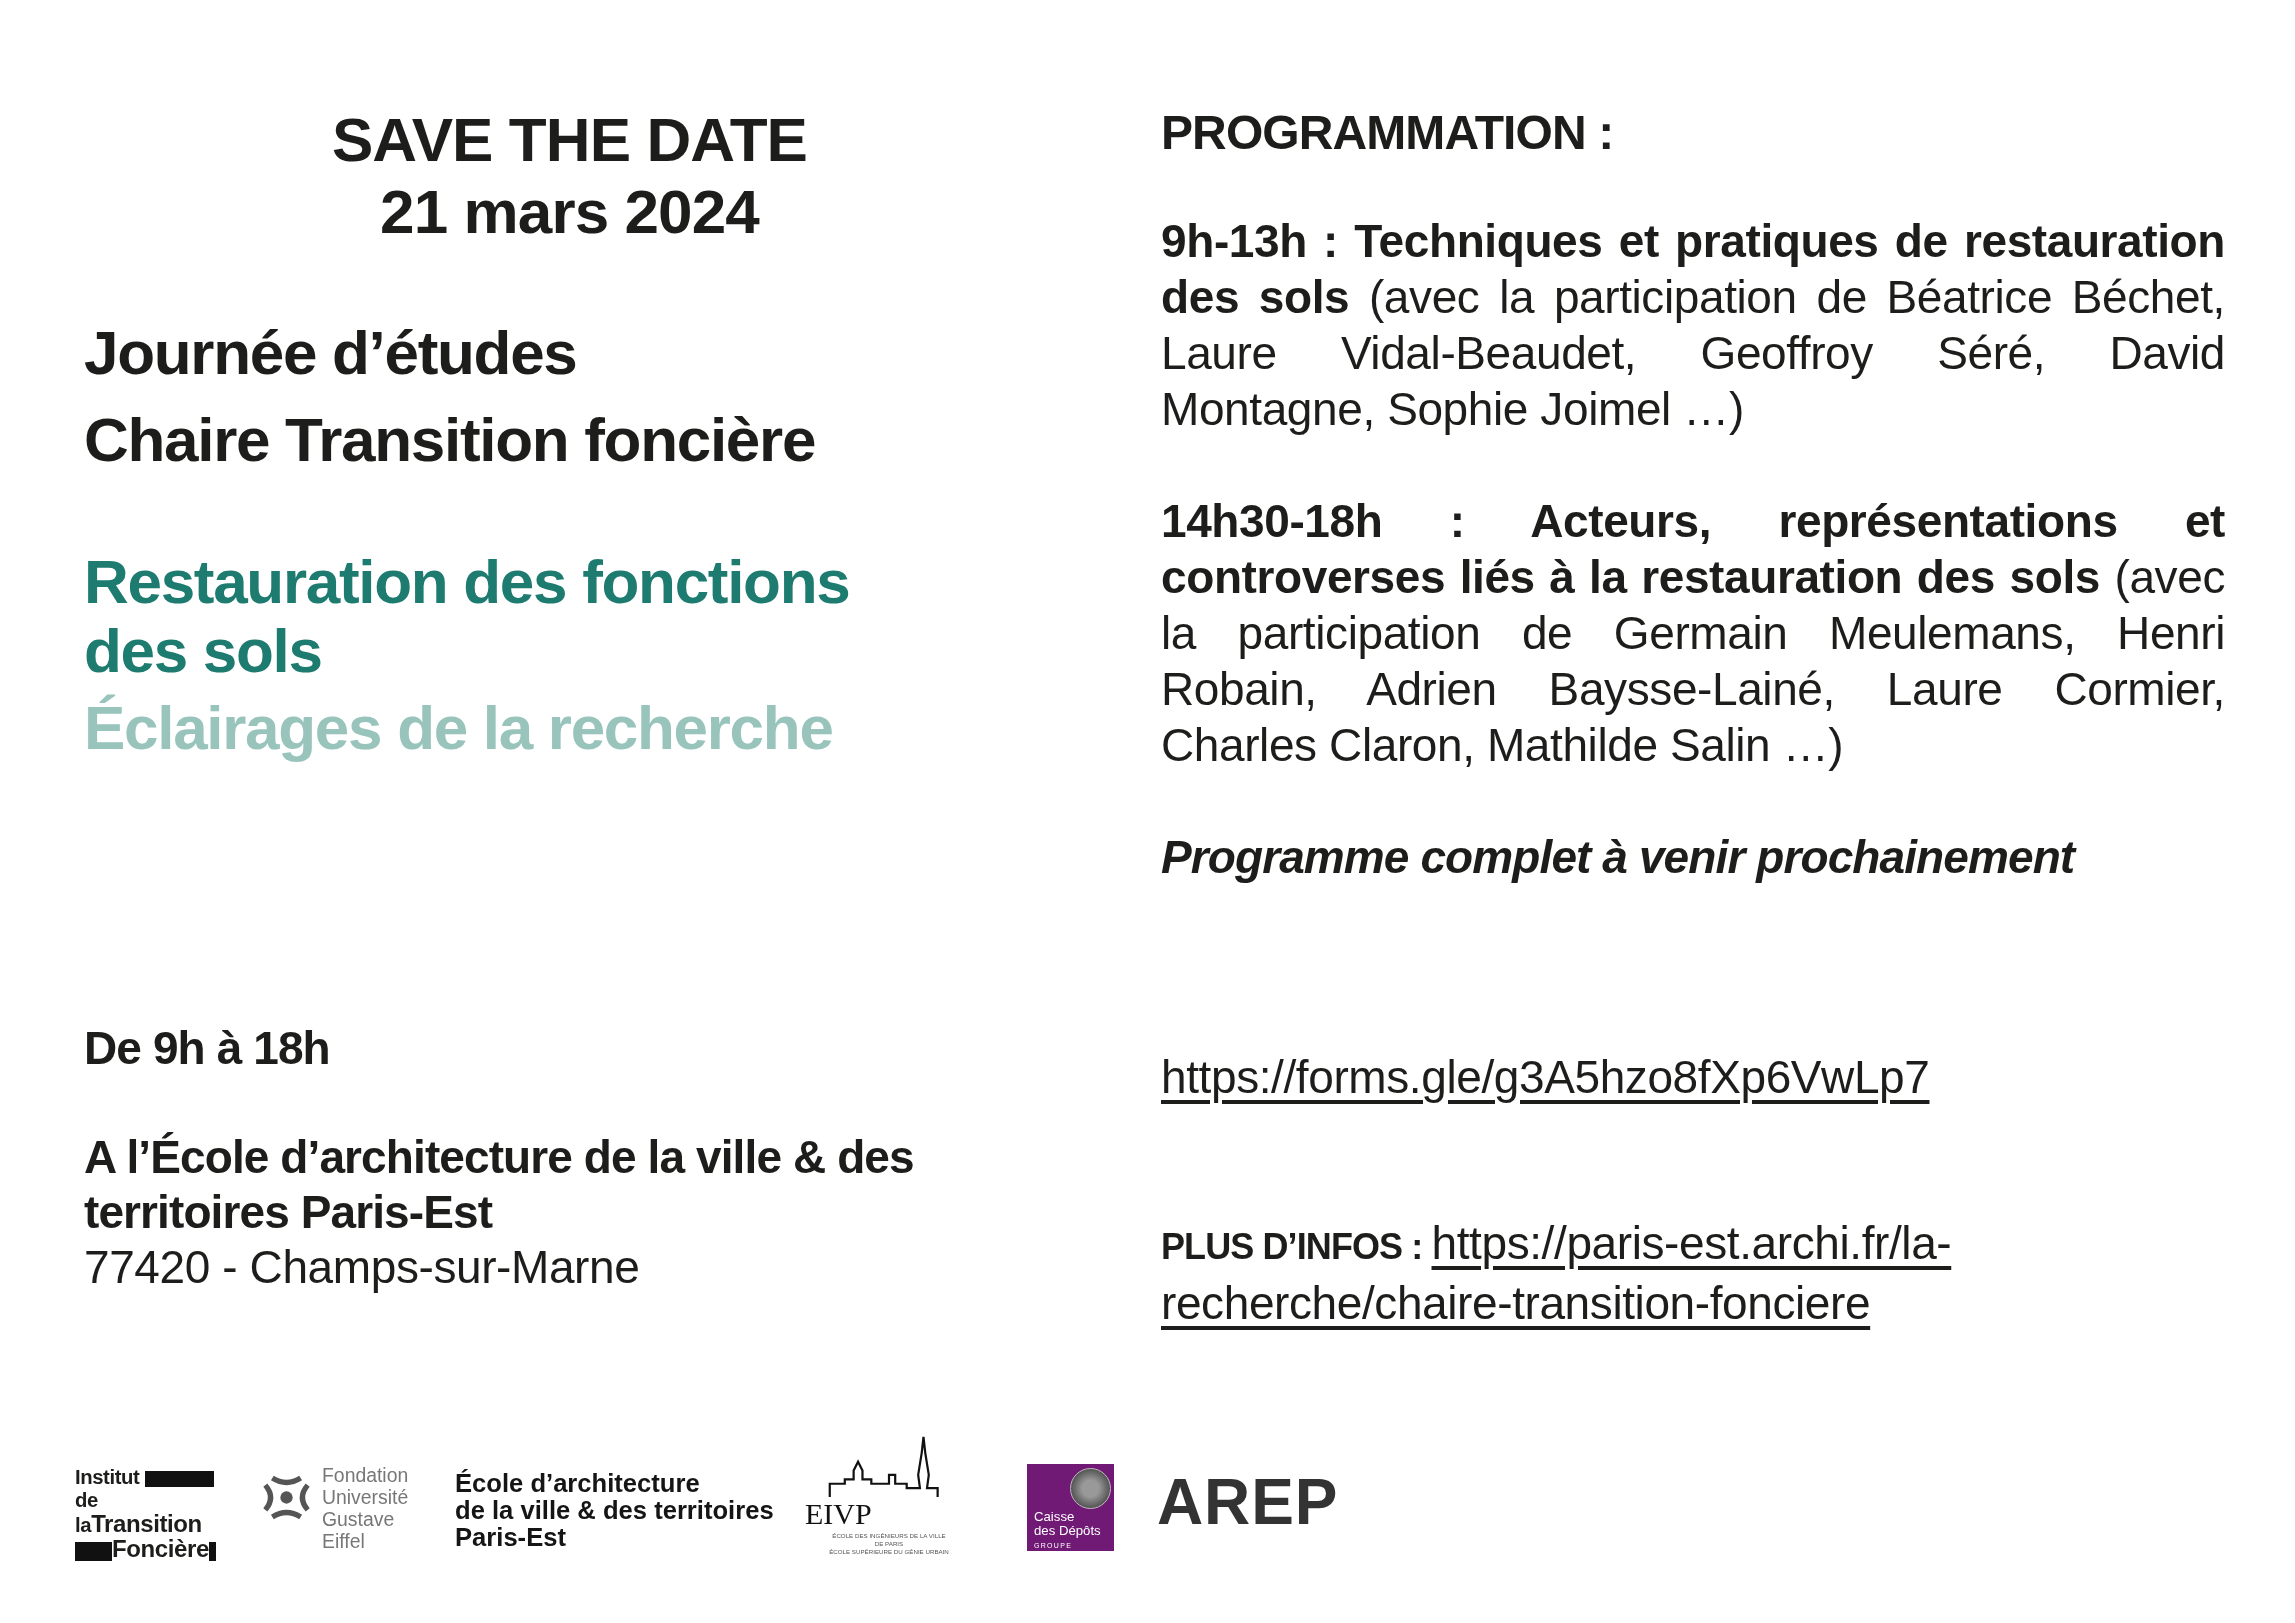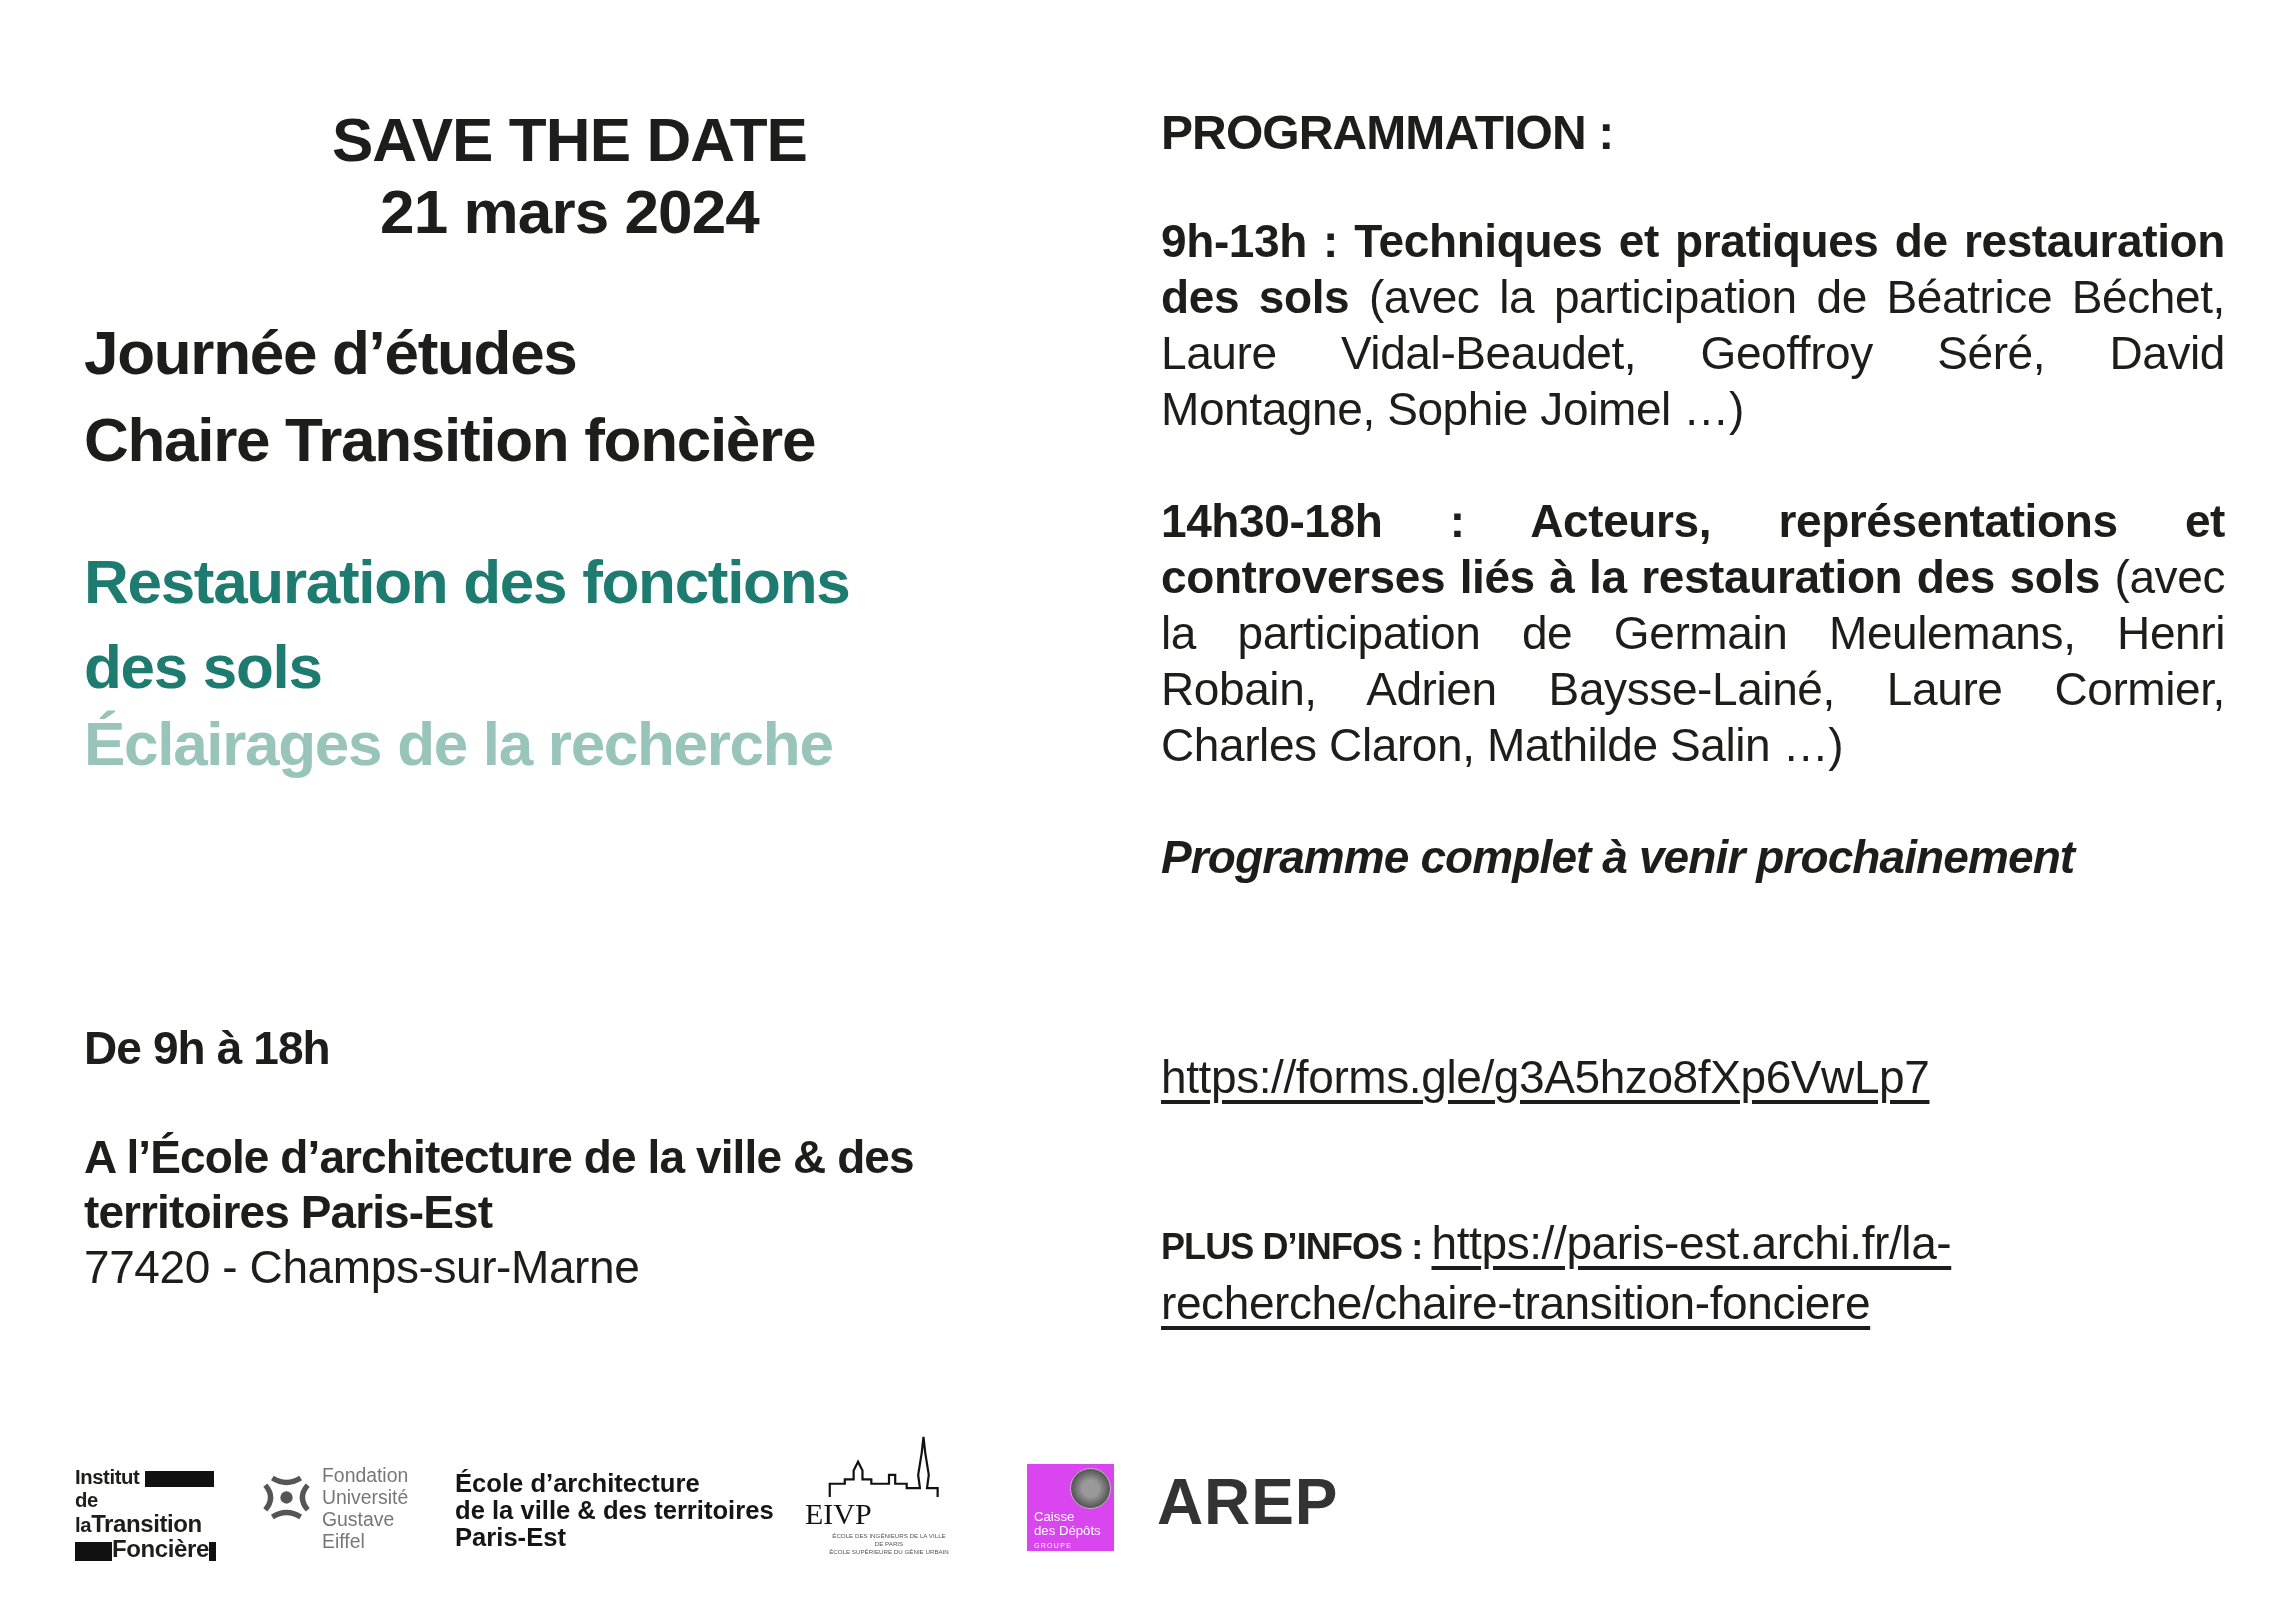--- a/index.html
+++ b/index.html
@@ -36,36 +36,36 @@
   
   .logo { position:absolute; top:1448px; }
   #logo-itf { left:75px; top:1466px; width:150px; font-size:20.3px; line-height:23px; font-weight:700; letter-spacing:-0.4px; }
   #logo-itf .bar { display:inline-block; background:#111; height:16px; vertical-align:middle; }
   #logo-itf .big { font-size:24px; font-weight:700; }
   #logo-fug { left:260px; top:1464px; }
   #logo-fug .mark { position:absolute; left:0; top:7px; width:53px; height:53px; }
   #logo-fug .txt { position:absolute; left:62px; top:0; font-size:19.4px; line-height:22px; color:#777; width:124px; }
   #logo-ea { left:455px; top:1470px; font-size:25.6px; line-height:27px; font-weight:700; color:#151515; width:335px; }
   #logo-eivp { left:805px; top:1435px; width:168px; height:124px; }
-  #logo-cdc { left:1027px; top:1464px; width:87px; height:87px; background:#d946ef; color:#fff; }
+  #logo-cdc { left:1027px; top:1464px; width:87px; height:87px; background:#701a75; color:#fff; }
   #logo-cdc .t { position:absolute; left:7px; top:46px; font-size:13.2px; line-height:14px; }
   #logo-cdc .g { position:absolute; left:7px; top:78px; font-size:7px; letter-spacing:1.3px; }
   #logo-cdc .seal { position:absolute; right:3.5px; top:3.5px; width:39px; height:39px; border-radius:50%; border:1.8px solid #bbb; background:radial-gradient(circle,#999 30%,#555 70%); }
   #logo-arep { left:1157px; top:1466px; font-size:64px; font-weight:700; line-height:72px; color:#333; letter-spacing:0.9px; }
 </style>
 </head>
 <body>
 
 <div id="left" class="abs">
   <div class="save">SAVE THE DATE</div>
   <div class="save">21 mars 2024</div>
   <div class="journee">Journée d’études</div>
   <div class="journee" style="margin-top:16px">Chaire Transition foncière</div>
   <div class="teal">Restauration des fonctions</div>
-  <div class="teal" style="margin-top:16px">des sols</div>
+  <div class="teal" style="margin-top:0">des sols</div>
   <div class="lteal">Éclairages de la recherche</div>
 </div>
 
 <div id="left-bottom" class="abs">
   <div class="hours">De 9h à 18h</div>
   <div class="venue">A l’École d’architecture de la ville &amp; des</div>
   <div class="venue" style="margin-top:0">territoires Paris-Est</div>
   <div class="addr">77420 - Champs-sur-Marne</div>
 </div>
 

